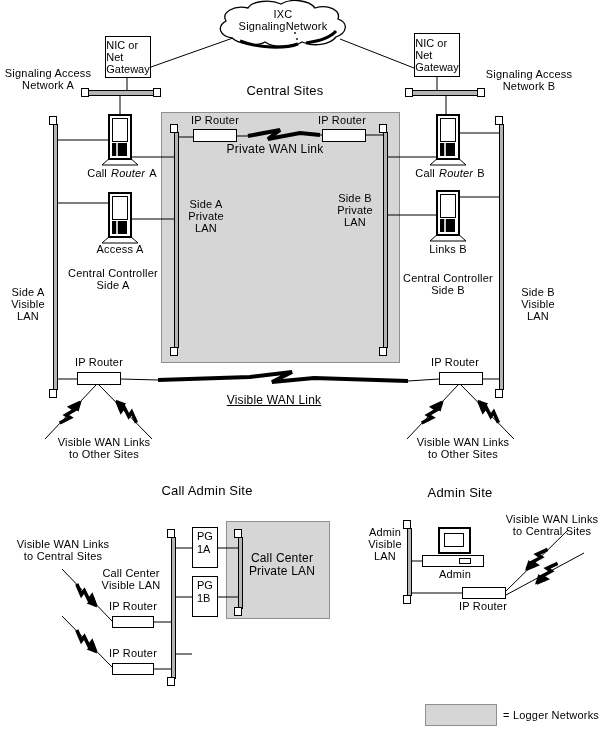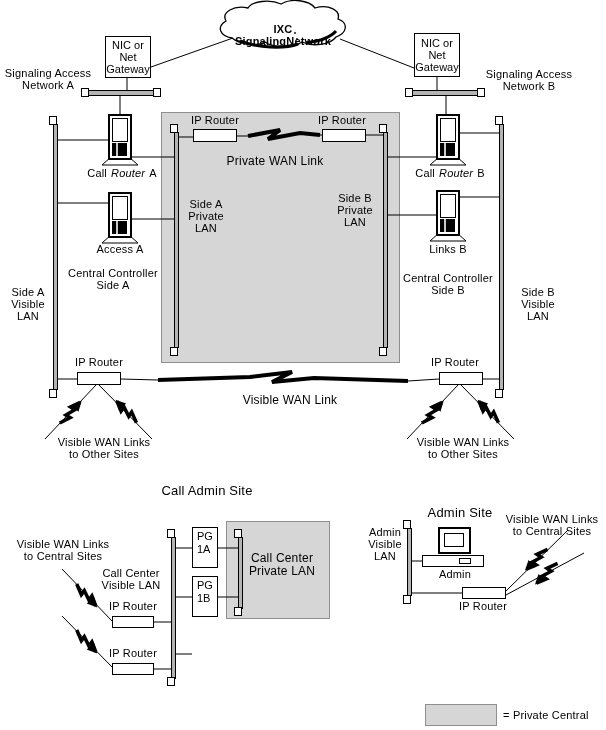--- a/index.html
+++ b/index.html
@@ -13,21 +13,21 @@
   .left{text-align:left;}
   .grayBox{position:absolute;background:#d6d6d6;border:1px solid #8f8f8f;box-sizing:border-box;}
   .box{position:absolute;background:#fff;border:1px solid #000;box-sizing:border-box;}
   .bar{position:absolute;background:#b4b4b4;border:1px solid #000;box-sizing:border-box;}
   .sq{position:absolute;width:8px;height:9px;background:#fff;border:1px solid #000;box-sizing:border-box;}
   .routerRect{position:absolute;width:44px;height:13px;background:#fff;border:1px solid #000;box-sizing:border-box;}
   .tower{position:absolute;width:24px;height:46px;background:#fff;border:2px solid #000;box-sizing:border-box;}
   .tower .screen{position:absolute;left:2px;top:2px;width:14px;height:22px;background:#fff;border:1px solid #000;}
   .tower .drive{position:absolute;left:2px;top:27px;width:15px;height:13px;background:#000;}
   .tower .drive .stripe{position:absolute;left:4px;top:0;width:2px;height:13px;background:#c8c8c8;}
-  .flexc{display:flex;align-items:center;justify-content:center;white-space:pre-line;text-align:center;font-size:11px;line-height:12px;}
+  .flexc{display:flex;align-items:center;justify-content:center;white-space:pre-line;text-align:left;font-size:11px;line-height:12px;}
   .pg{padding:2px 0 0 4px;font-size:11px;line-height:13px;white-space:pre-line;}
   .rlabel{display:flex;justify-content:center;gap:4px;}
   svg{position:absolute;left:0;top:0;}
   .z0{z-index:0}.z1{z-index:1}.z2{z-index:2}
 </style>
 </head>
 <body>
 
 <div id="stage">
 
@@ -122,21 +122,21 @@
       <use href="#boltshape" transform="translate(126,412) rotate(-44)"></use>
       <use href="#boltshape" transform="translate(432,412) rotate(43)"></use>
       <use href="#boltshape" transform="translate(488,412) rotate(-44)"></use>
       <use href="#boltshape" transform="translate(87,595) rotate(137)"></use>
       <use href="#boltshape" transform="translate(87,641) rotate(137)"></use>
       <use href="#boltshape" transform="translate(537,560) rotate(-135)"></use>
       <use href="#boltshape" transform="translate(547,574) rotate(-135)"></use>
     </g>
   </svg>
 
-  <div class="lbl z2" style="left:228px;top:23px;width:110px;font-weight:bold;">IXC
+  <div class="lbl z2" style="left:228px;top:8px;width:110px;">IXC
 SignalingNetwork</div>
 
   <div class="box flexc z2" style="left:105px;top:36px;width:46px;height:42px;">NIC or
 Net
 Gateway</div>
   <div class="box flexc z2" style="left:414px;top:33px;width:46px;height:44px;">NIC or
 Net
 Gateway</div>
 
   <div class="lbl z2" style="left:0px;top:67px;width:96px;">Signaling Access
@@ -144,20 +144,21 @@
   <div class="lbl z2" style="left:474px;top:68px;width:110px;">Signaling Access
 Network B</div>
 
   <div class="bar z2" style="left:84px;top:90px;width:76px;height:6px;"></div>
   <div class="sq z2" style="left:81px;top:88px;"></div>
   <div class="sq z2" style="left:153px;top:88px;"></div>
   <div class="bar z2" style="left:408px;top:90px;width:76px;height:6px;"></div>
   <div class="sq z2" style="left:405px;top:88px;"></div>
   <div class="sq z2" style="left:477px;top:88px;"></div>
 
+  <div class="lbl t13 z2" style="left:220px;top:84px;width:130px;">Central Sites</div>
 
   <div class="bar z2" style="left:53px;top:124px;width:5px;height:266px;"></div>
   <div class="sq z2" style="left:49px;top:116px;"></div>
   <div class="sq z2" style="left:49px;top:389px;"></div>
 
   <div class="bar z2" style="left:499px;top:124px;width:5px;height:266px;"></div>
   <div class="sq z2" style="left:495px;top:116px;"></div>
   <div class="sq z2" style="left:495px;top:389px;"></div>
 
   <div class="bar z2" style="left:174px;top:132px;width:5px;height:216px;"></div>
@@ -165,21 +166,21 @@
   <div class="sq z2" style="left:170px;top:347px;"></div>
 
   <div class="bar z2" style="left:383px;top:132px;width:5px;height:216px;"></div>
   <div class="sq z2" style="left:379px;top:124px;"></div>
   <div class="sq z2" style="left:379px;top:347px;"></div>
 
   <div class="lbl z2" style="left:187px;top:114px;width:56px;">IP Router</div>
   <div class="routerRect z2" style="left:193px;top:129px;"></div>
   <div class="lbl z2" style="left:314px;top:114px;width:56px;">IP Router</div>
   <div class="routerRect z2" style="left:322px;top:129px;"></div>
-  <div class="lbl t12 z2" style="left:205px;top:143px;width:140px;margin-top:12px;">Private WAN Link</div>
+  <div class="lbl t12 z2" style="left:205px;top:143px;width:140px;">Private WAN Link</div>
 
   <div class="tower z2" style="left:108px;top:114px;">
     <div class="screen"></div>
     <div class="drive">
         <div class="stripe"></div>
       </div>
   </div>
   <div class="tower z2" style="left:108px;top:192px;">
     <div class="screen"></div>
     <div class="drive">
@@ -225,21 +226,21 @@
 LAN</div>
   <div class="lbl z2" style="left:514px;top:286px;width:48px;">Side B
 Visible
 LAN</div>
 
   <div class="lbl z2" style="left:71px;top:356px;width:56px;">IP Router</div>
   <div class="routerRect z2" style="left:77px;top:372px;"></div>
   <div class="lbl z2" style="left:427px;top:356px;width:56px;">IP Router</div>
   <div class="routerRect z2" style="left:439px;top:372px;"></div>
 
-  <div class="lbl t12 z2" style="left:225px;top:394px;width:130px;">Visible WAN Link</div>
+  <div class="lbl t12 z2" style="left:209px;top:394px;width:130px;text-decoration:underline;">Visible WAN Link</div>
   <div class="lbl z2" style="left:45px;top:436px;width:118px;">Visible WAN Links
 to Other Sites</div>
   <div class="lbl z2" style="left:404px;top:436px;width:118px;">Visible WAN Links
 to Other Sites</div>
 
   <div class="lbl t13 z2" style="left:148px;top:484px;width:118px;">Call Admin Site</div>
   <div class="lbl z2" style="left:4px;top:538px;width:118px;">Visible WAN Links
 to Central Sites</div>
   <div class="lbl z2" style="left:96px;top:567px;width:70px;">Call Center
 Visible LAN</div>
@@ -258,21 +259,21 @@
 1B</div>
 
   <div class="lbl t12 z2" style="left:240px;top:552px;width:84px;">Call Center
 Private LAN</div>
 
   <div class="lbl z2" style="left:105px;top:600px;width:56px;">IP Router</div>
   <div class="routerRect z2" style="left:112px;top:616px;width:42px;height:12px;"></div>
   <div class="lbl z2" style="left:105px;top:647px;width:56px;">IP Router</div>
   <div class="routerRect z2" style="left:112px;top:663px;width:42px;height:12px;"></div>
 
-  <div class="lbl t13 z2" style="left:418px;top:506px;width:84px;">Admin Site</div>
+  <div class="lbl t13 z2" style="left:418px;top:486px;width:84px;">Admin Site</div>
   <div class="lbl z2" style="left:364px;top:526px;width:42px;">Admin
 Visible
 LAN</div>
   <div class="lbl z2" style="left:497px;top:513px;width:110px;">Visible WAN Links
 to Central Sites</div>
 
   <div class="bar z2" style="left:407px;top:528px;width:5px;height:68px;"></div>
   <div class="sq z2" style="left:403px;top:520px;"></div>
   <div class="sq z2" style="left:403px;top:595px;"></div>
 
@@ -280,15 +281,15 @@
     <div class="box" style="left:4px;top:4px;width:20px;height:14px;"></div>
   </div>
   <div class="box z2" style="left:422px;top:555px;width:62px;height:12px;">
     <div class="box" style="left:36px;top:2px;width:12px;height:6px;"></div>
   </div>
   <div class="lbl z2" style="left:433px;top:568px;width:44px;">Admin</div>
 
   <div class="routerRect z2" style="left:462px;top:587px;width:44px;height:12px;"></div>
   <div class="lbl z2" style="left:455px;top:600px;width:56px;">IP Router</div>
 
-  <div class="lbl left z2" style="left:503px;top:709px;width:100px;">= Private Central</div>
+  <div class="lbl left z2" style="left:503px;top:709px;width:100px;">= Logger Networks</div>
 
 </div>
 
 </body></html>

